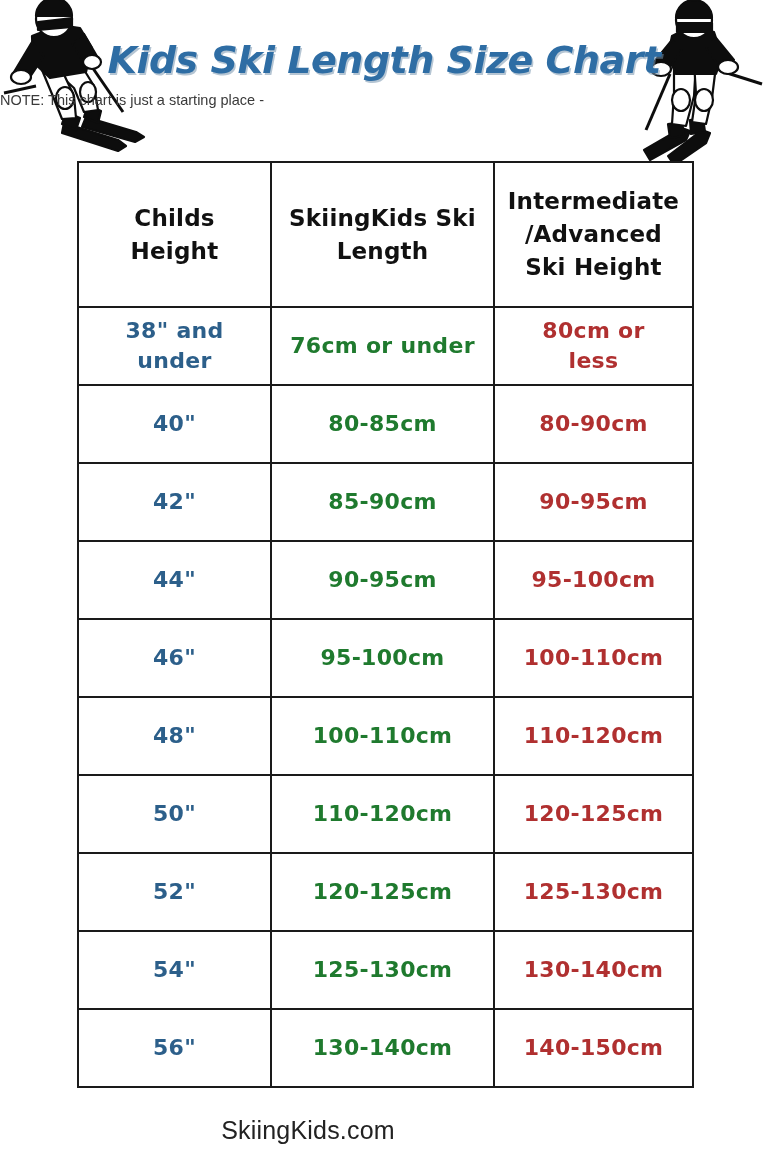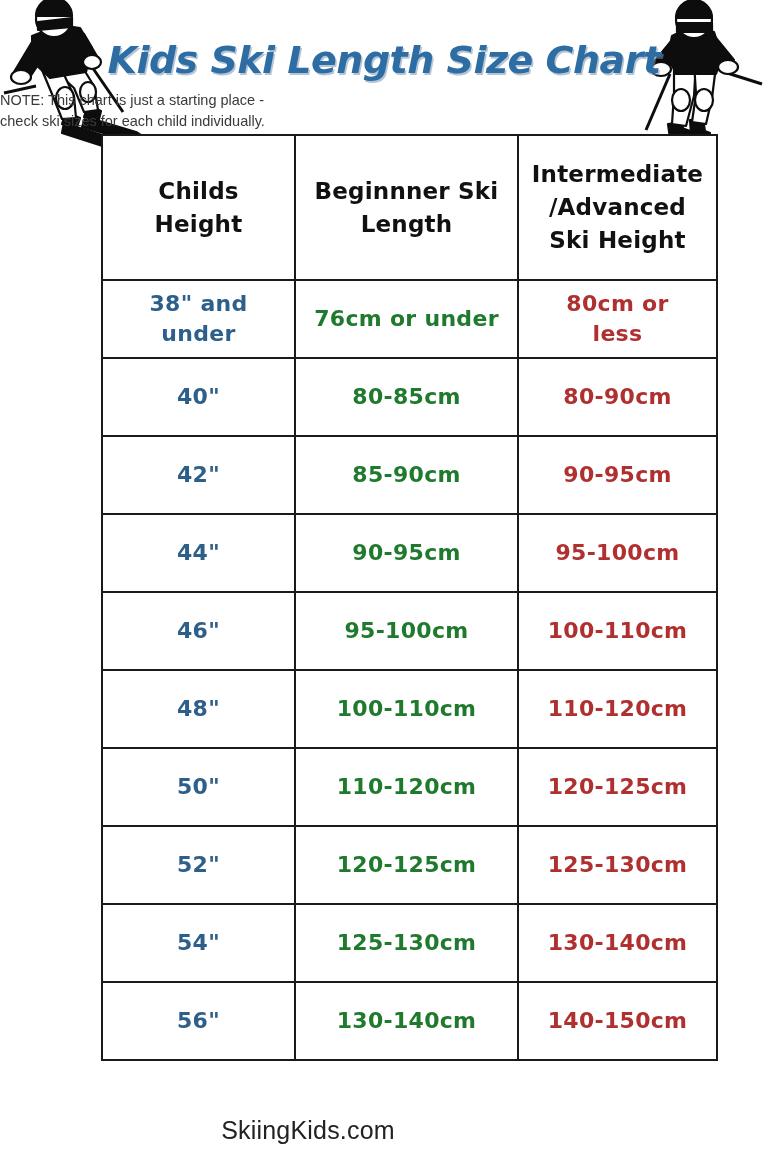--- a/index.html
+++ b/index.html
@@ -56,27 +56,26 @@
   .skier {
     position: absolute;
     top: 0;
   }
   .skier-left  { left: 2px; }
   .skier-right { right: 4px; }
 
   
   .chart-table {
     position: absolute;
-    top: 134px;
+    top: 161px;
     left: 77px;
     width: 615px;
     border-collapse: collapse;
     table-layout: fixed;
     background: #ffffff;
-    margin-left: 24px;
   }
 
   .chart-table th,
   .chart-table td {
     border: 2px solid #1a1a1a;
     text-align: center;
     vertical-align: middle;
     padding: 2px 6px;
   }
 
@@ -197,38 +196,37 @@
       <path d="M52 18 a18 18 0 0 1 36 0 z"></path>
 
       <path d="M53 23 L88 23 L88 32 L53 32 Z"></path>
     </g>
   </svg>
 
   <div class="title">Kids Ski Length Size Chart</div>
 
   <div class="note">
     <div>NOTE:  This chart is just a starting place -</div>
-    <div>check ski sizes for each child individually.</div>
   </div>
 </div>
 
 <table class="chart-table">
   <colgroup>
     <col class="c-height">
     <col class="c-begin">
     <col class="c-adv">
   </colgroup>
   <thead>
     <tr>
       <th class="h-height">
         <div>Childs</div>
         <div>Height</div>
       </th>
       <th class="h-begin">
-        <div>Beginnner Ski</div>
+        <div>SkiingKids Ski</div>
         <div>Length</div>
       </th>
       <th class="h-adv">
         <div>Intermediate</div>
         <div>/Advanced</div>
         <div>Ski Height</div>
       </th>
     </tr>
   </thead>
   <tbody id="table-body">

